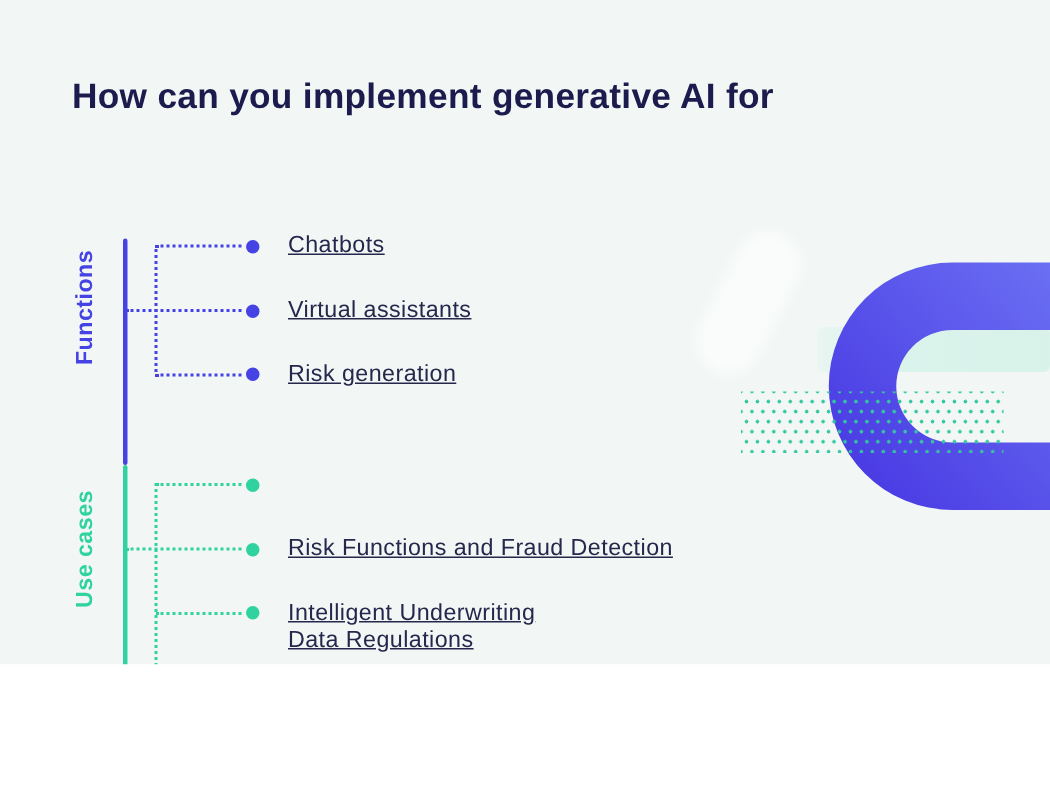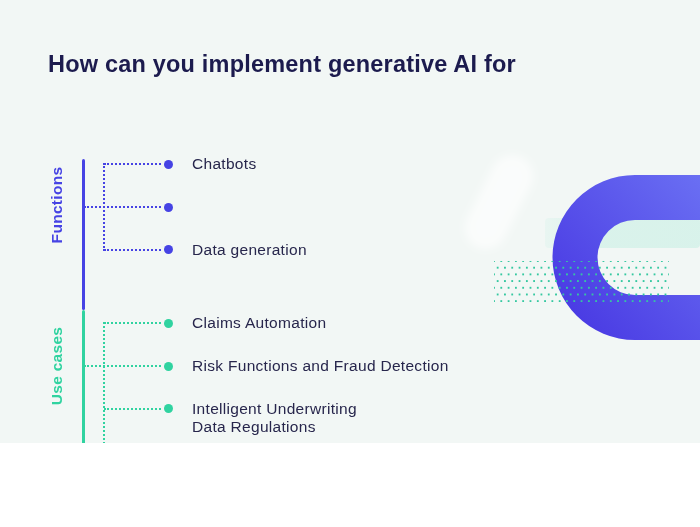--- a/index.html
+++ b/index.html
@@ -84,20 +84,21 @@
   .item-label {
     position: absolute;
     left: 192px;
     height: 22px;
     line-height: 22px;
     font-size: 15.5px;
     letter-spacing: 0.3px;
     font-weight: 400;
     color: var(--item-text, #27264c);
     white-space: nowrap;
+    text-decoration: underline;
   }
 </style>
 </head>
 <body>
 
 <div class="canvas">
 
   <div class="wisp"></div>
 
   <svg class="decor-svg" width="700" height="527" viewBox="0 0 700 527">
@@ -137,34 +138,34 @@
   <div class="dotted-v f" style="left:103px; top:163px; height:88px;"></div>
   <div class="dotted-h f" style="left:104px; top:163px; width:57px;"></div>
   <div class="dotted-h f" style="left:84px; top:206px; width:77px;"></div>
   <div class="dotted-h f" style="left:104px; top:249px; width:57px;"></div>
 
   <span class="bullet f" style="top:160px;"></span>
   <span class="bullet f" style="top:203px;"></span>
   <span class="bullet f" style="top:245px;"></span>
 
   <span class="item-label" style="top:153px;">Chatbots</span>
-  <span class="item-label" style="top:239px;">Data generation</span>
+  <span class="item-label" style="top:196px;">Virtual assistants</span>
+  <span class="item-label" style="top:239px;">Risk generation</span>
 
   <div class="axis-line use-cases"></div>
   <div class="group-label use-cases">Use cases</div>
 
   <div class="dotted-v u" style="left:103px; top:322px; height:130px;"></div>
   <div class="dotted-h u" style="left:104px; top:322px; width:57px;"></div>
   <div class="dotted-h u" style="left:84px; top:365px; width:77px;"></div>
   <div class="dotted-h u" style="left:104px; top:408px; width:57px;"></div>
   <div class="dotted-h u" style="left:104px; top:450px; width:57px;"></div>
 
   <span class="bullet u" style="top:319px;"></span>
   <span class="bullet u" style="top:362px;"></span>
   <span class="bullet u" style="top:404px;"></span>
   <span class="bullet u" style="top:447px;"></span>
 
-  <span class="item-label" style="top:312px;">Claims Automation</span>
   <span class="item-label" style="top:355px;">Risk Functions and Fraud Detection</span>
   <span class="item-label" style="top:398px;text-align:right;">Intelligent Underwriting</span>
   <span class="item-label" style="top:416px;">Data Regulations</span>
 
 </div>
 
 </body></html>

